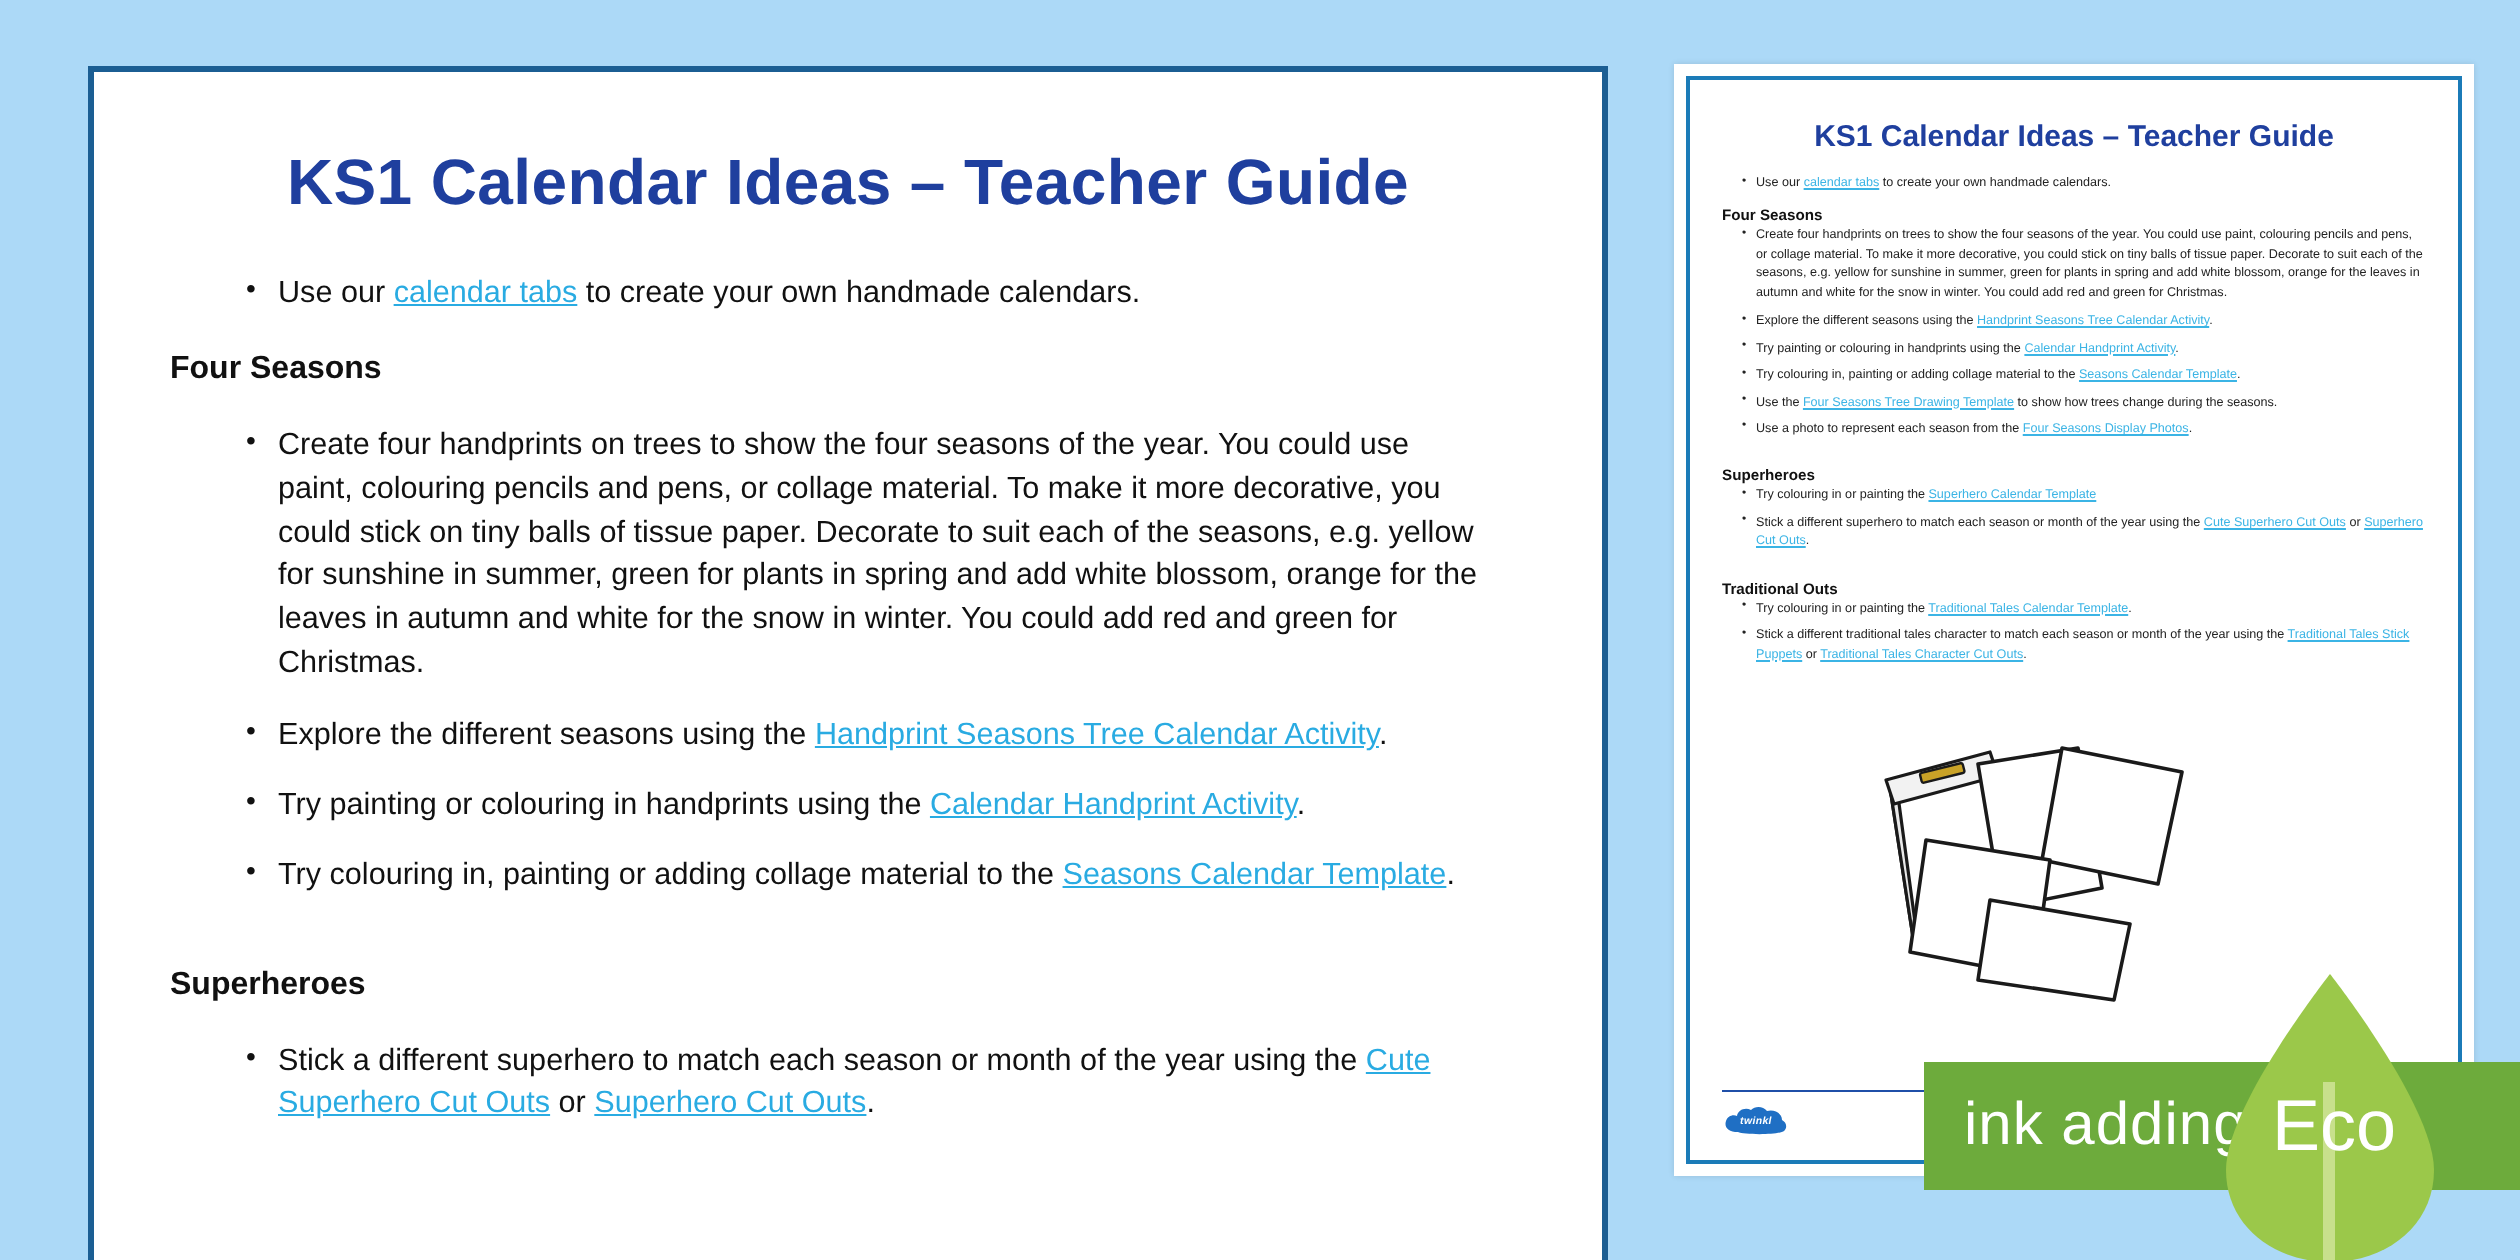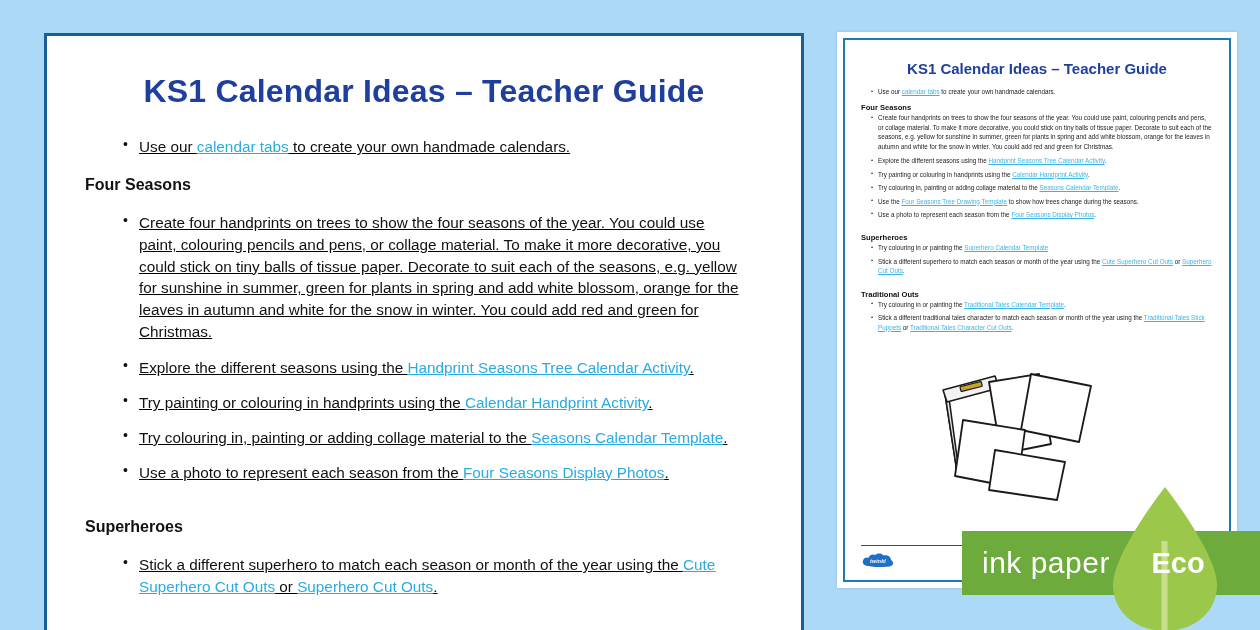--- a/index.html
+++ b/index.html
@@ -48,21 +48,20 @@
     margin: 0 0 2px 0;
     line-height: 1.25;
   }
   .sec-heading.spaced {
     margin-top: 34px;
   }
   ul.doc-list {
     list-style: none;
     margin: 17px;
     padding: 0;
-    text-decoration: underline;
   }
   ul.doc-list.indent {
     margin-left: 36px;
   }
   ul.doc-list.indent-top {
     margin-left: 36px;
   }
   ul.doc-list li {
     position: relative;
     padding-left: 18px;
@@ -221,30 +220,30 @@
   }
   #eco-leaf {
     position: absolute;
     left: 143px;
     top: -50px;
     width: 120px;
     height: 168px;
   }
   #eco-leaf-label {
     position: absolute;
-    left: 156px;
+    left: 145px;
     top: 0px;
     width: 120px;
     height: 64px;
     display: flex;
     align-items: center;
     justify-content: center;
     color: #ffffff;
-    font-size: 29px;
-    font-weight: bold;
+    font-size: 36px;
+    font-weight: normal;
     z-index: 3;
   }
 </style>
 </head>
 <body>
 
 <div id="main-page">
   <div class="page-inner">
 
     <div class="doc-title">KS1 Calendar Ideas – Teacher Guide</div>
@@ -252,21 +251,20 @@
     <ul class="doc-list indent-top">
       <li><span>Use our </span><a class="doclink">calendar tabs</a><span> to create your own handmade calendars.</span></li>
     </ul>
 
     <div class="sec-heading">Four Seasons</div>
     <ul class="doc-list indent">
       <li class="para">Create four handprints on trees to show the four seasons of the year. You could use paint, colouring pencils and pens, or collage material. To make it more decorative, you could stick on tiny balls of tissue paper. Decorate to suit each of the seasons, e.g. yellow for sunshine in summer, green for plants in spring and add white blossom, orange for the leaves in autumn and white for the snow in winter. You could add red and green for Christmas.</li>
       <li><span>Explore the different seasons using the </span><a class="doclink">Handprint Seasons Tree Calendar Activity</a><span>.</span></li>
       <li><span>Try painting or colouring in handprints using the </span><a class="doclink">Calendar Handprint Activity</a><span>.</span></li>
       <li><span>Try colouring in, painting or adding collage material to the </span><a class="doclink">Seasons Calendar Template</a><span>.</span></li>
-      <li><span>Use a photo to represent each season from the </span><a class="doclink">Four Seasons Display Photos</a><span>.</span></li>
     </ul>
 
     <div class="sec-heading spaced">Superheroes</div>
     <ul class="doc-list indent">
       <li><span>Stick a different superhero to match each season or month of the year using the </span><a class="doclink">Cute Superhero Cut Outs</a><span> or </span><a class="doclink">Superhero Cut Outs</a><span>.</span></li>
     </ul>
 
   </div>
 </div>
 
@@ -324,20 +322,20 @@
         </svg>
         <div class="tl-text">twinkl</div>
       </div>
     </div>
 
   </div>
 </div>
 
 <div id="eco-badge">
   <div id="eco-bar">
-    <span id="eco-ink-label">ink paper</span>
+    <span id="eco-ink-label">ink adding</span>
   </div>
   <svg id="eco-leaf" viewBox="0 0 120 168" xmlns="http://www.w3.org/2000/svg">
     <path d="M60 6 C60 6 112 72 112 104 C112 132 88 150 60 150 C32 150 8 132 8 104 C8 72 60 6 60 6 Z" fill="#9BC84A"></path>
     <rect x="56.5" y="60" width="6" height="105" fill="#C8E08C"></rect>
   </svg>
   <div id="eco-leaf-label">Eco</div>
 </div>
 
 </body></html>

